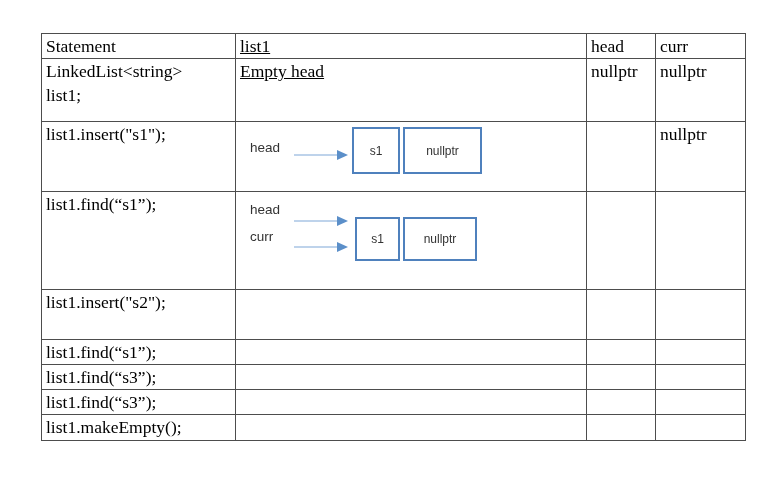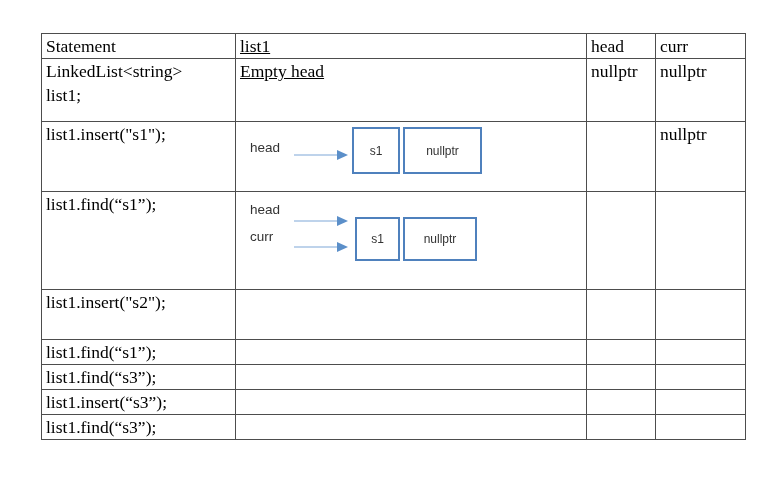--- a/index.html
+++ b/index.html
@@ -130,30 +130,30 @@
       <td class="col-curr"></td>
     </tr>
 
     <tr style="height:25px">
       <td class="col-statement">list1.find(“s3”);</td>
       <td class="col-list1"></td>
       <td class="col-head"></td>
       <td class="col-curr"></td>
     </tr>
 
-    <tr style="height:24px">
-      <td class="col-statement">list1.insert(“s3”);</td>
-      <td class="col-list1"></td>
-      <td class="col-head"></td>
-      <td class="col-curr"></td>
-    </tr>
 
     <tr style="height:25px">
       <td class="col-statement">list1.find(“s3”);</td>
       <td class="col-list1"></td>
       <td class="col-head"></td>
       <td class="col-curr"></td>
     </tr>
 
 
+    <tr style="height:26px">
+      <td class="col-statement">list1.makeEmpty();</td>
+      <td class="col-list1"></td>
+      <td class="col-head"></td>
+      <td class="col-curr"></td>
+    </tr>
   </tbody>
     </table>
 </div>
 
 </body></html>

